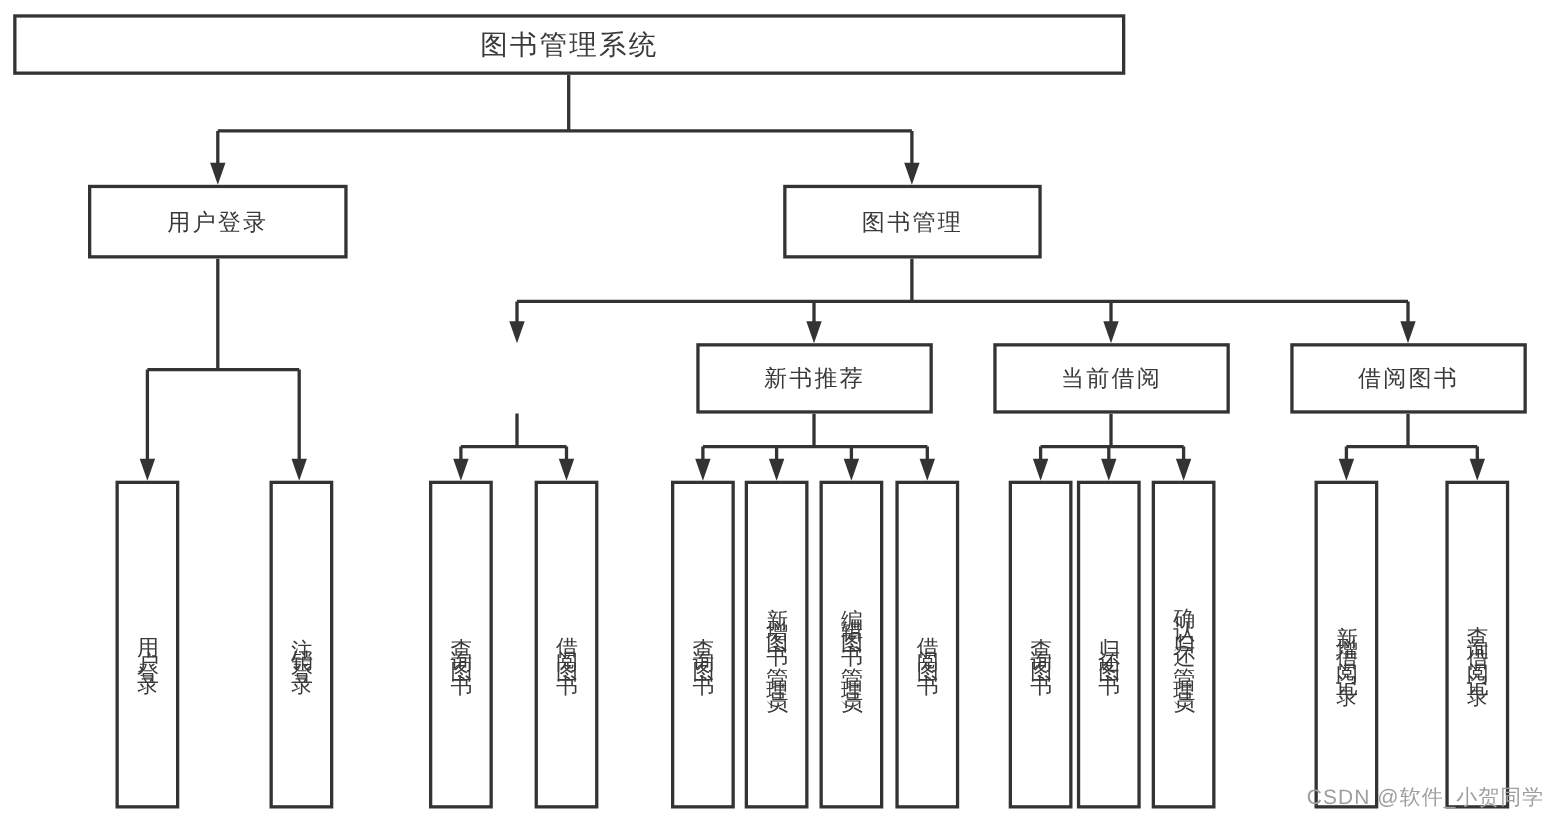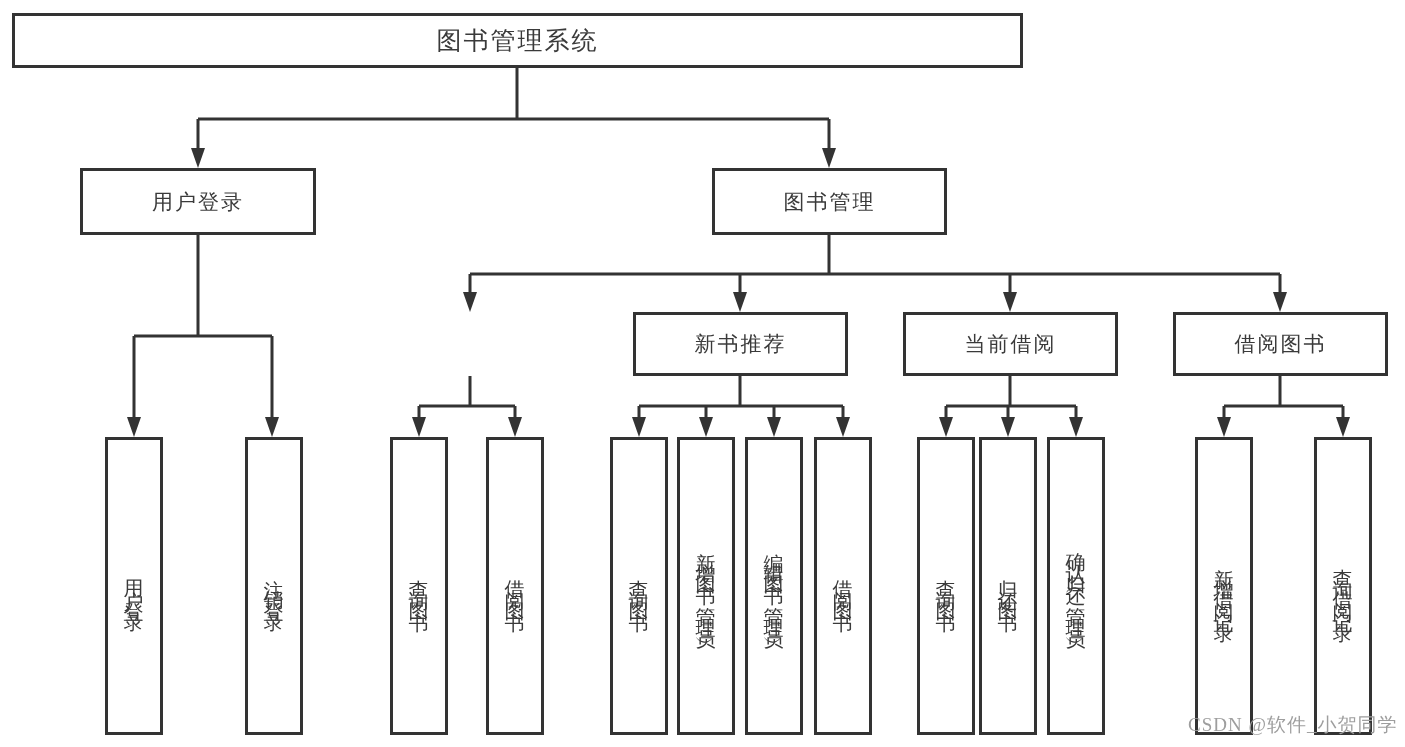--- a/index.html
+++ b/index.html
@@ -31,21 +31,20 @@
     letter-spacing:11px;
     line-height:1;
   }
   .watermark{
     position:absolute;
     left:1188px;top:712px;
     font-size:19px;
     color:#9e9e9e;
     letter-spacing:1px;
     white-space:nowrap;
-    font-family:Liberation Serif, serif;
   }
 </style>
 </head>
 <body>
 
 <div class="canvas">
 
   <svg class="connectors" viewBox="0 0 1405 747">
     <g>
       <path d="M517,68 V119 M198,119 H829 M198,119 V150 M829,119 V150"></path>

